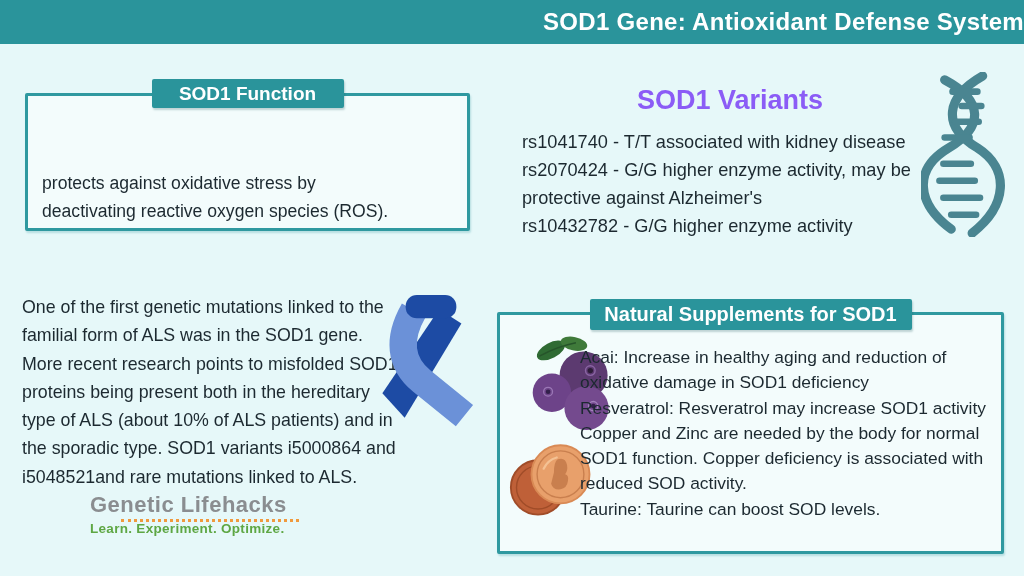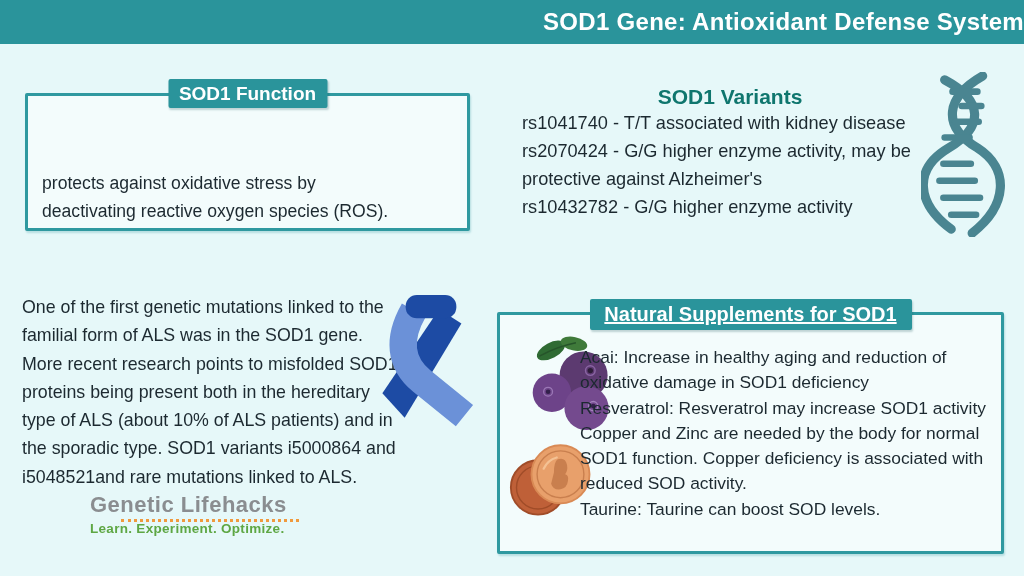--- a/index.html
+++ b/index.html
@@ -21,33 +21,33 @@
   .tealbox {
     position:absolute; border:3px solid #2f99a0; background:#f3fcfc;
     border-radius:2px; box-shadow:1px 2px 2px rgba(42,148,155,0.25);
   }
   .box-tab {
     position:absolute; background:#2a949b; color:#ffffff; font-weight:bold;
     text-align:center; border-radius:2px; box-shadow:1px 2px 2px rgba(30,90,95,0.25);
   }
 
   .function-box { left:25px; top:93px; width:445px; height:138px; }
-  .function-box .box-tab { left:50%; transform:translateX(-50%); top:-17px; width:159px; height:29px; font-size:19px; line-height:29px; }
+  .function-box .box-tab { left:50%; transform:translateX(-50%); top:-17px; width:192px; height:29px; font-size:19px; line-height:29px; }
   .function-box p { margin:19px 0 0 14px; width:420px; font-size:17.6px; line-height:27.5px; }
 
   .variants-section { position:absolute; left:510px; top:85px; width:440px; }
-  .variants-section h2 { text-align:center; font-size:21px; font-weight:bold; margin-bottom:0; color:#0f766e; }
+  .variants-section h2 { text-align:center; font-size:27px; font-weight:bold; margin-bottom:12px; color:#8b5cf6; }
   .variants-section .vlines { padding-left:12px; font-size:18.2px; line-height:28px; }
 
   .als-section { position:absolute; left:20px; top:293px; width:390px; }
   .als-section h2 { text-align:center; font-size:21px; font-weight:bold; margin-bottom:9px; color:#111a20; }
   .als-section p { font-size:17.8px; line-height:28.3px; padding-left:2px; }
 
   .supplements-box { left:497px; top:312px; width:507px; height:242px; }
-  .supplements-box .box-tab { left:50%; transform:translateX(-50%); top:-16px; width:322px; height:31px; font-size:20px; line-height:31px;text-decoration:underline; }
+  .supplements-box .box-tab { left:50%; transform:translateX(-50%); top:-16px; width:322px; height:31px; font-size:20px; line-height:31px; }
   .supplements-box .suppl-text { position:absolute; left:80px; top:30px; width:418px; font-size:17.4px; line-height:25.3px; }
 
   .icon-abs { position:absolute; }
   .dna-icon-wrap { left:921px; top:72px; width:84px; height:165px; }
   .ribbon-icon-wrap { left:372px; top:292px; width:118px; height:152px; }
   .acai-icon-wrap { left:26px; top:16px; width:96px; height:108px; }
   .pennies-icon-wrap { left:6px; top:120px; width:94px; height:88px; }
 
   
   .logo { position:absolute; left:90px; top:492px; width:240px; }

